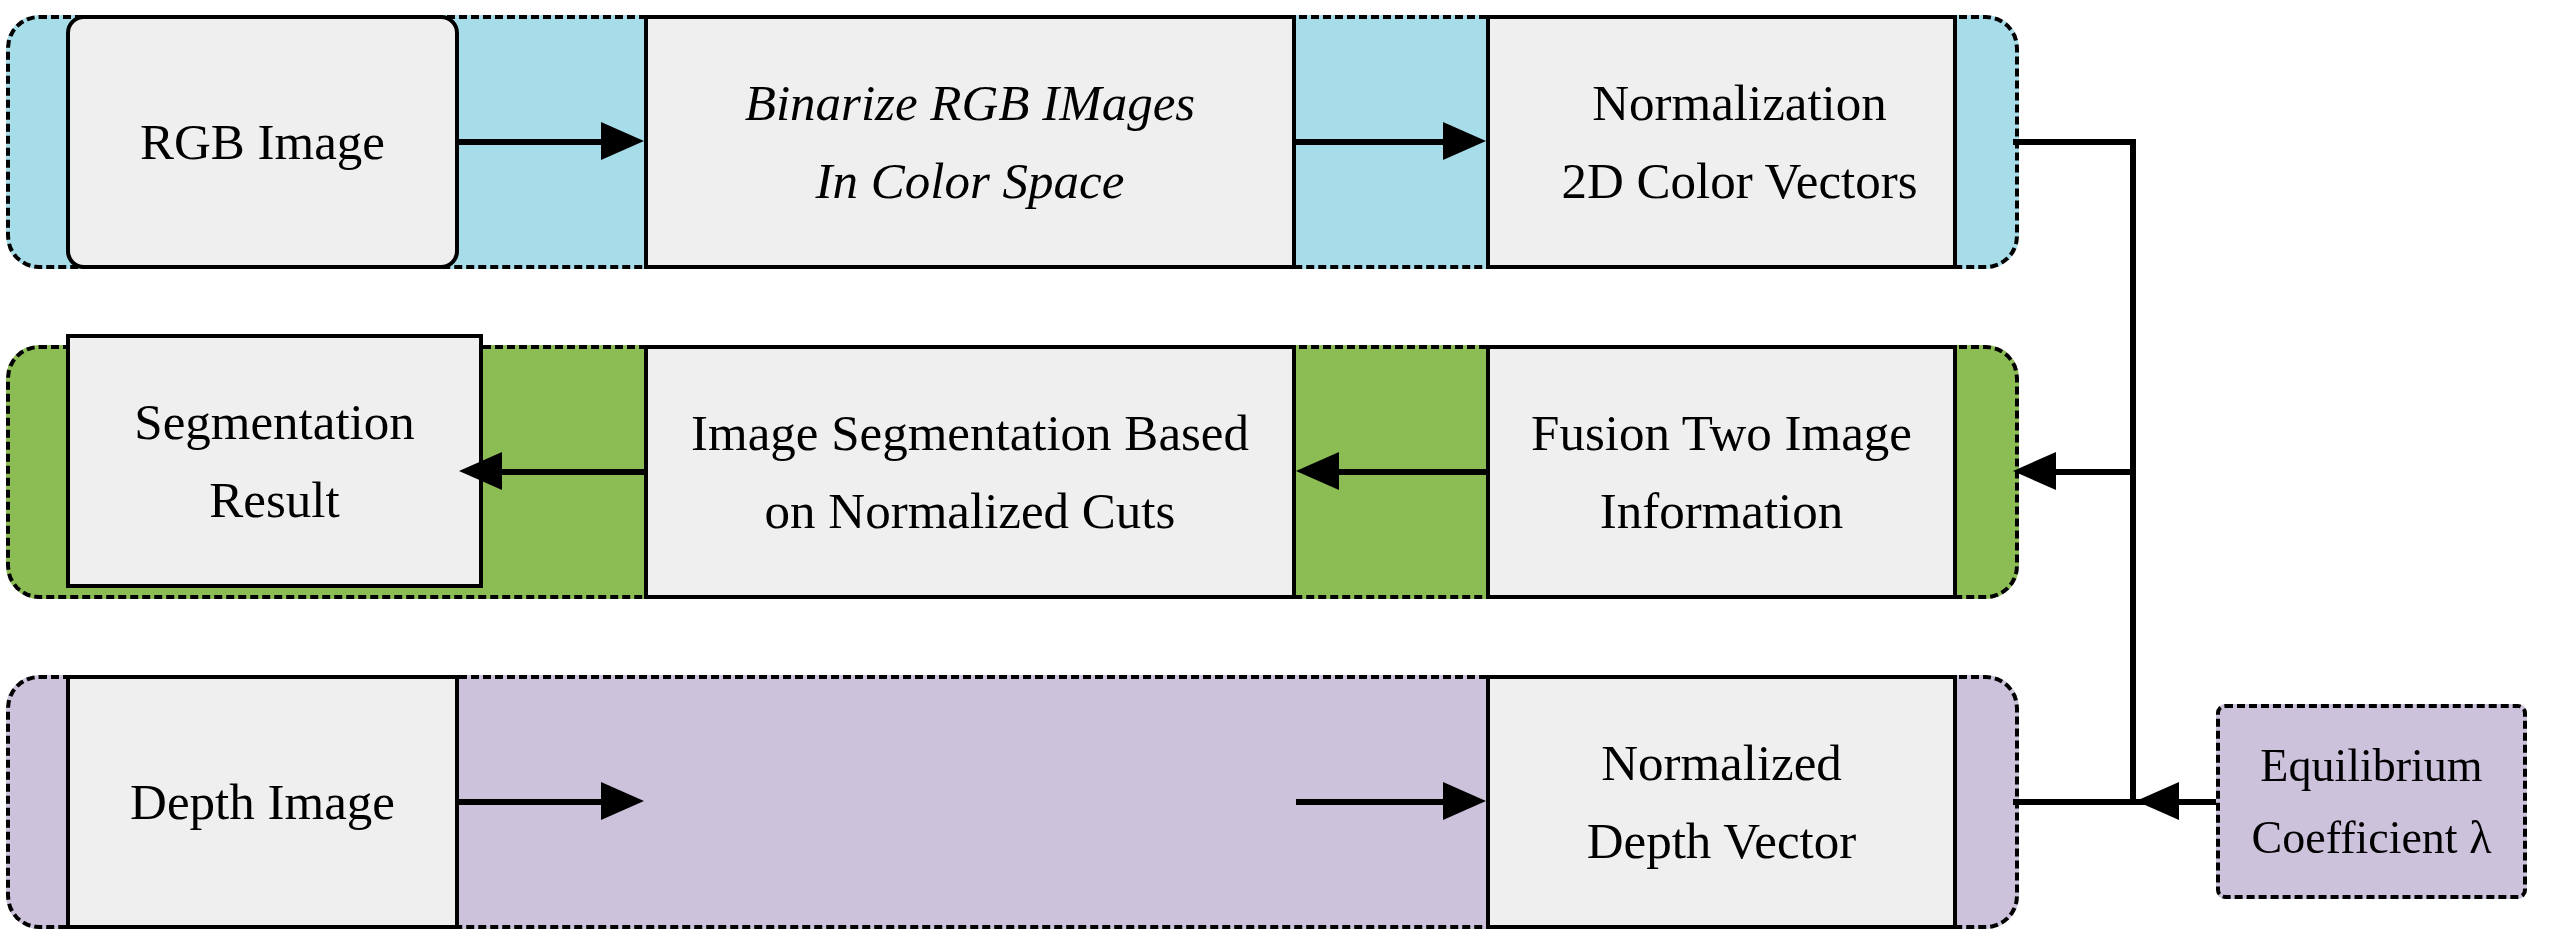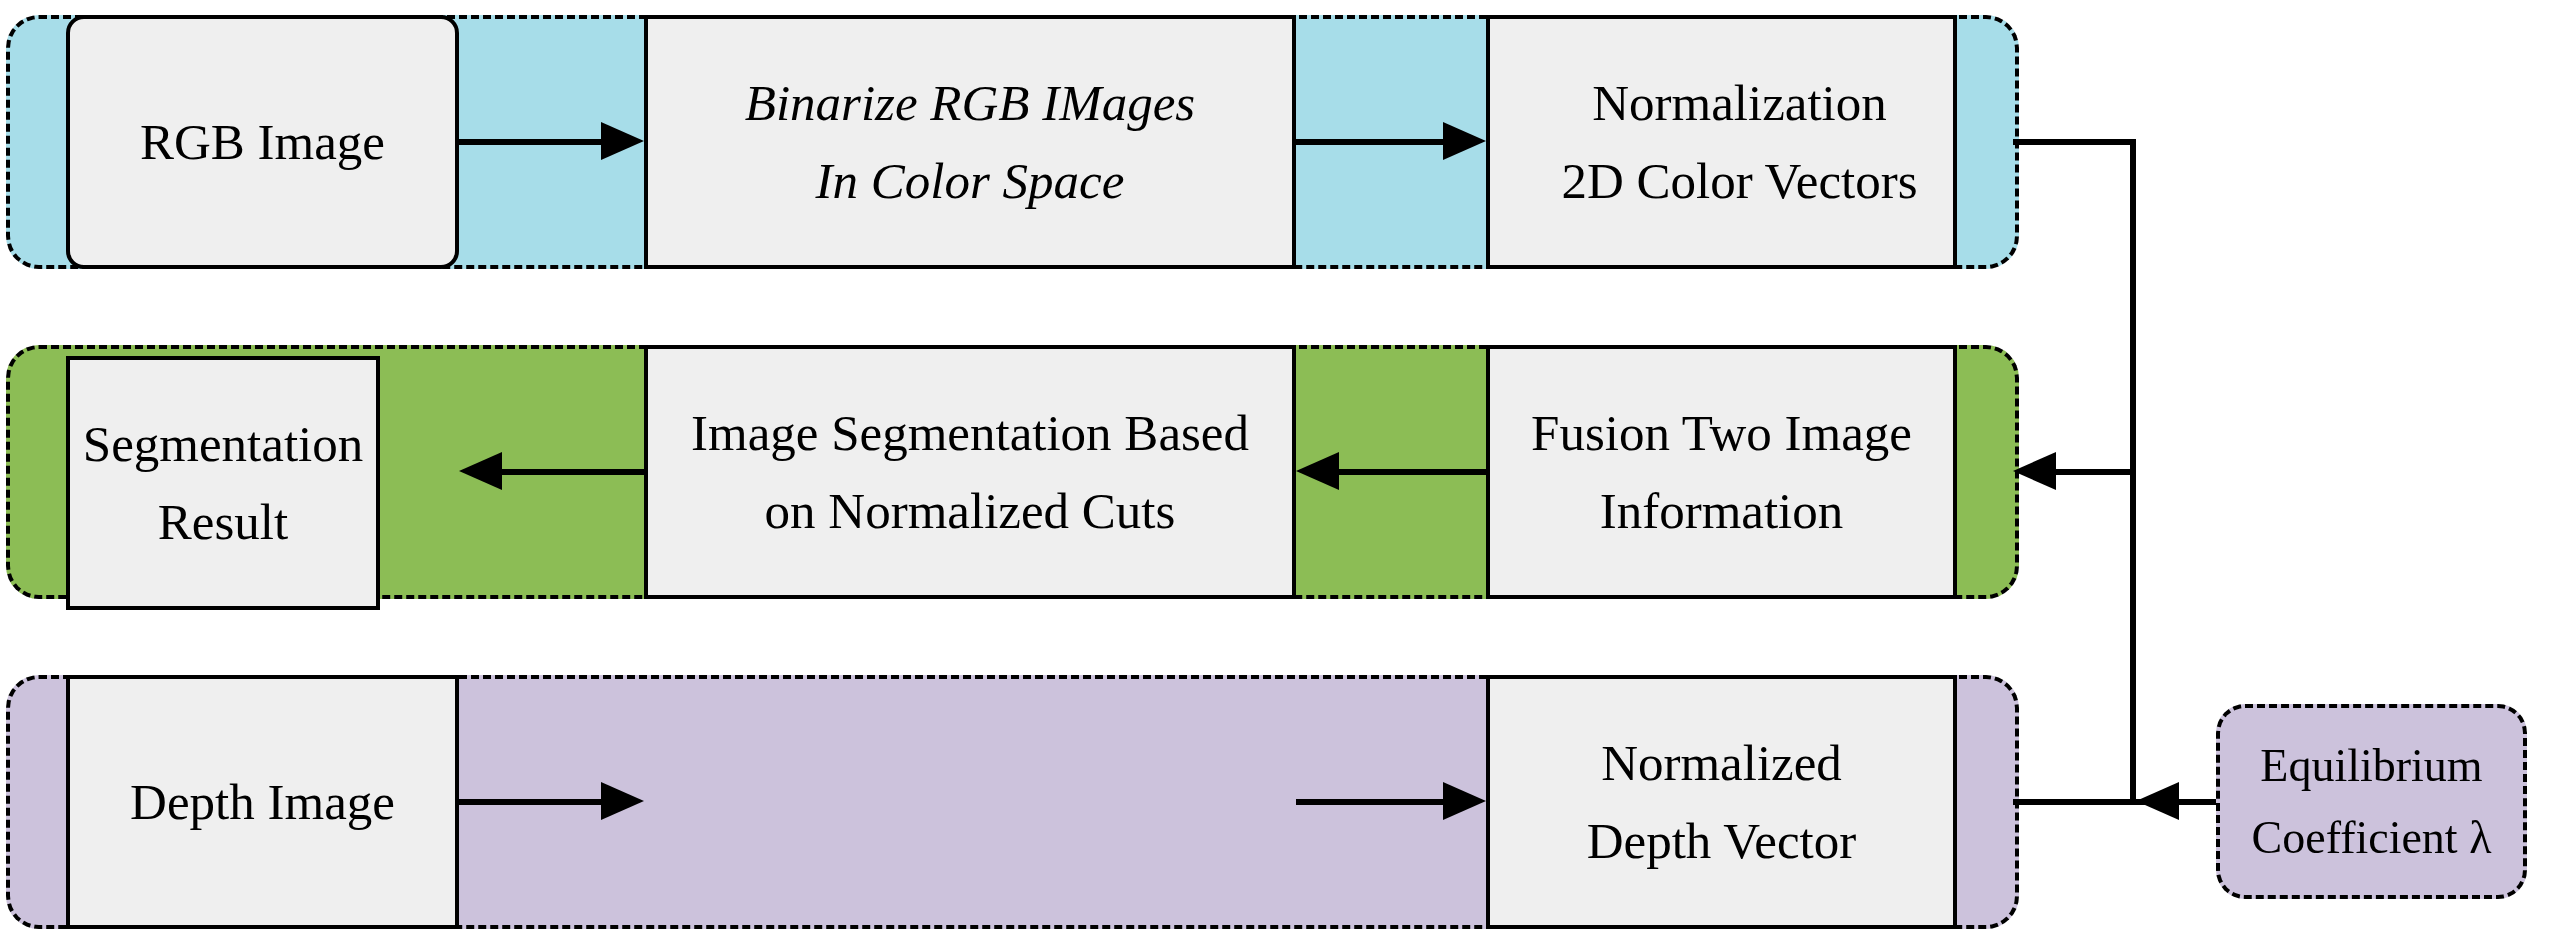--- a/index.html
+++ b/index.html
@@ -27,21 +27,21 @@
     justify-content:center;
     text-align:center;
     font-size:51px;
     line-height:78px;
     white-space:pre-line;
   }
   .eqbox{
     position:absolute;
     box-sizing:border-box;
     border:4.9px dashed #000;
-    border-radius:29px;
+    border-radius:9px;
     display:flex;
     align-items:center;
     justify-content:center;
     text-align:center;
     font-size:46px;
     line-height:72px;
     white-space:pre-line;
   }
   .aline{position:absolute;height:6.3px;background:#000;}
   .vline{position:absolute;width:6.3px;background:#000;}
@@ -66,21 +66,21 @@
   <div class="lane" style="left: 5.6px; top: 15.3px; width: 2013px; height: 254px; background-color: rgb(167, 221, 233);"></div>
   <div class="lane" style="left: 5.6px; top: 345px; width: 2013px; height: 254px; background-color: rgb(140, 189, 85);"></div>
   <div class="lane" style="left: 5.6px; top: 675px; width: 2013px; height: 254px; background-color: rgb(204, 194, 220);"></div>
 
   <div class="gbox" style="left:66px;top:15.3px;width:393px;height:254px;border-radius:18px;">RGB Image</div>
   <div class="gbox" style="left:644px;top:15.3px;width:652px;height:254px;font-style:italic;">Binarize RGB IMages
 In Color Space</div>
   <div class="gbox" style="left:1486px;top:15.3px;width:471px;height:254px;padding-left:36px;">Normalization
 2D Color Vectors</div>
 
-  <div class="gbox" style="left:66px;top:356px;width:314px;height:254px;">Segmentation
+  <div class="gbox" style="left:66px;top:334px;width:417px;height:254px;">Segmentation
 Result</div>
   <div class="gbox" style="left:644px;top:345px;width:652px;height:254px;">Image Segmentation Based
 on Normalized Cuts</div>
   <div class="gbox" style="left:1486px;top:345px;width:471px;height:254px;">Fusion Two Image
 Information</div>
 
   <div class="gbox" style="left:66px;top:675px;width:393px;height:254px;">Depth Image</div>
   <div class="gbox" style="left:1486px;top:675px;width:471px;height:254px;text-align:center;">Normalized
 Depth Vector</div>
 

